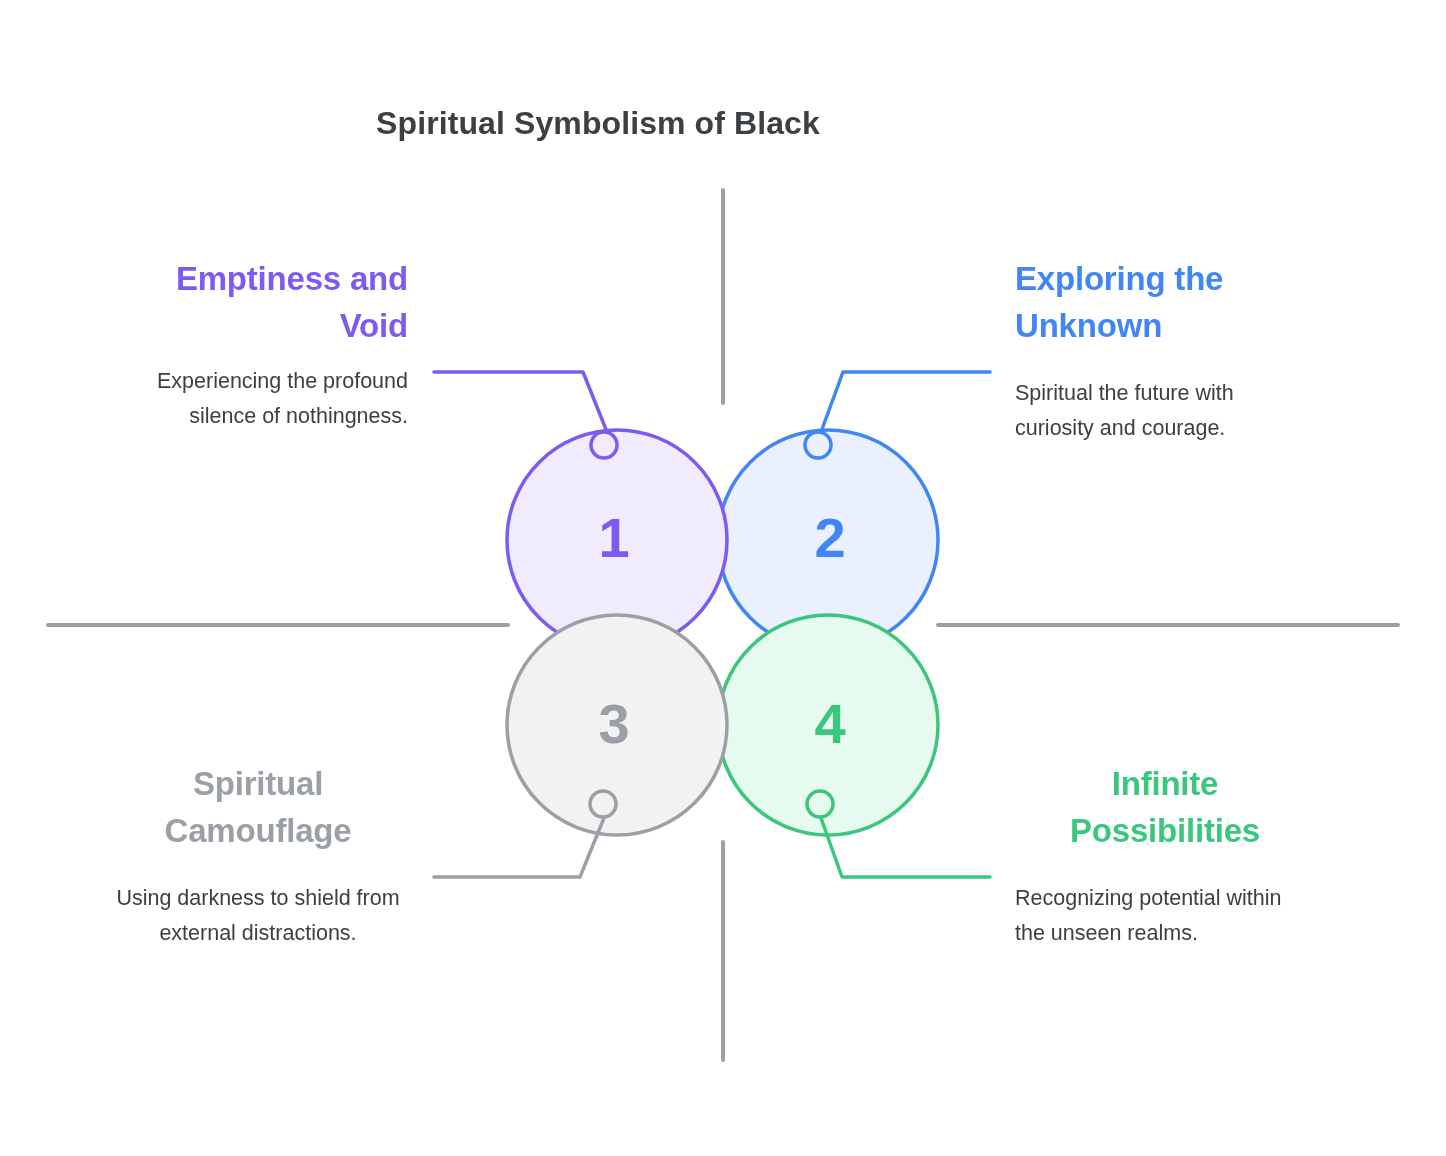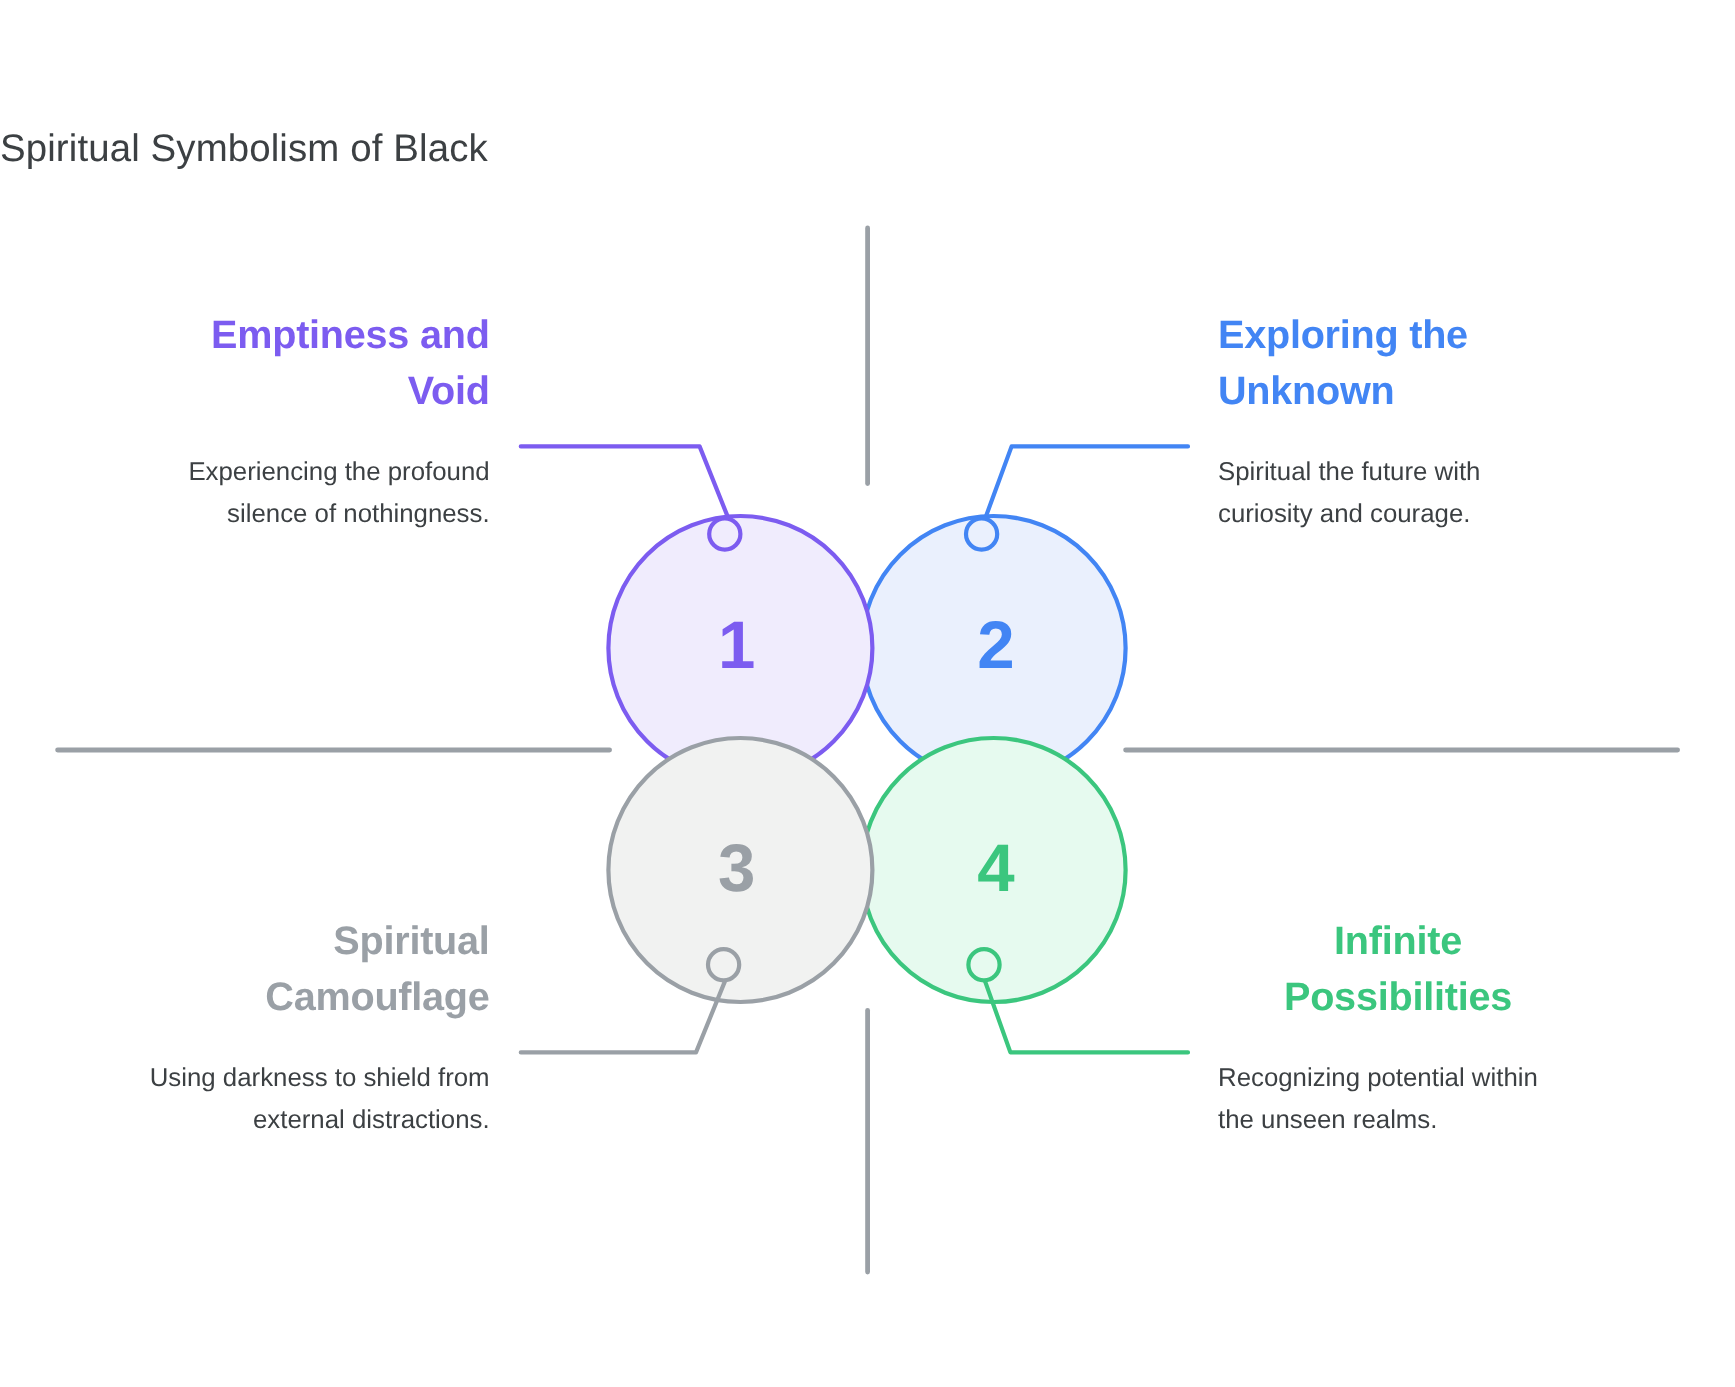--- a/index.html
+++ b/index.html
@@ -18,22 +18,23 @@
     background: #ffffff;
     overflow: hidden;
   }
 
   
   #page-title {
     position: absolute;
     left: 0;
     top: 101px;
     width: 1196px;
+    text-align: center;
     font-size: 32px;
-    font-weight: 400;
+    font-weight: 700;
     color: #3c4043;
     letter-spacing: 0.1px;
     line-height: 44px;
   }
 
   
   #diagram-svg {
     position: absolute;
     left: 0;
     top: 0;
@@ -56,27 +57,27 @@
   .quad-body {
     font-size: 21.5px;
     font-weight: 400;
     line-height: 35px;
     color: #3c4043;
     margin: 0;
   }
 
   #quad-1 { left: 108px;  top: 255px; text-align: right; }
   #quad-1 .quad-heading { color: #7c5cf0; }
-  #quad-1 .quad-body { margin-top: 27px; }
+  #quad-1 .quad-body { margin-top: 15px; }
 
   #quad-2 { left: 1015px; top: 255px; text-align: left; }
   #quad-2 .quad-heading { color: #4285f4; }
   #quad-2 .quad-body { margin-top: 27px; }
 
-  #quad-3 { left: 108px;  top: 760px; text-align: right; }
+  #quad-3 { left: 108px;  top: 760px; text-align: center; }
   #quad-3 .quad-heading { color: #9aa0a6; }
   #quad-3 .quad-body { margin-top: 27px; }
 
   #quad-4 { left: 1015px; top: 760px; text-align: left; }
   #quad-4 .quad-heading { color: #3bc67e; text-align: center; }
   #quad-4 .quad-body { margin-top: 27px; }
 
   .circle-number {
     font-family: "Liberation Sans", sans-serif;
     font-size: 56px;

